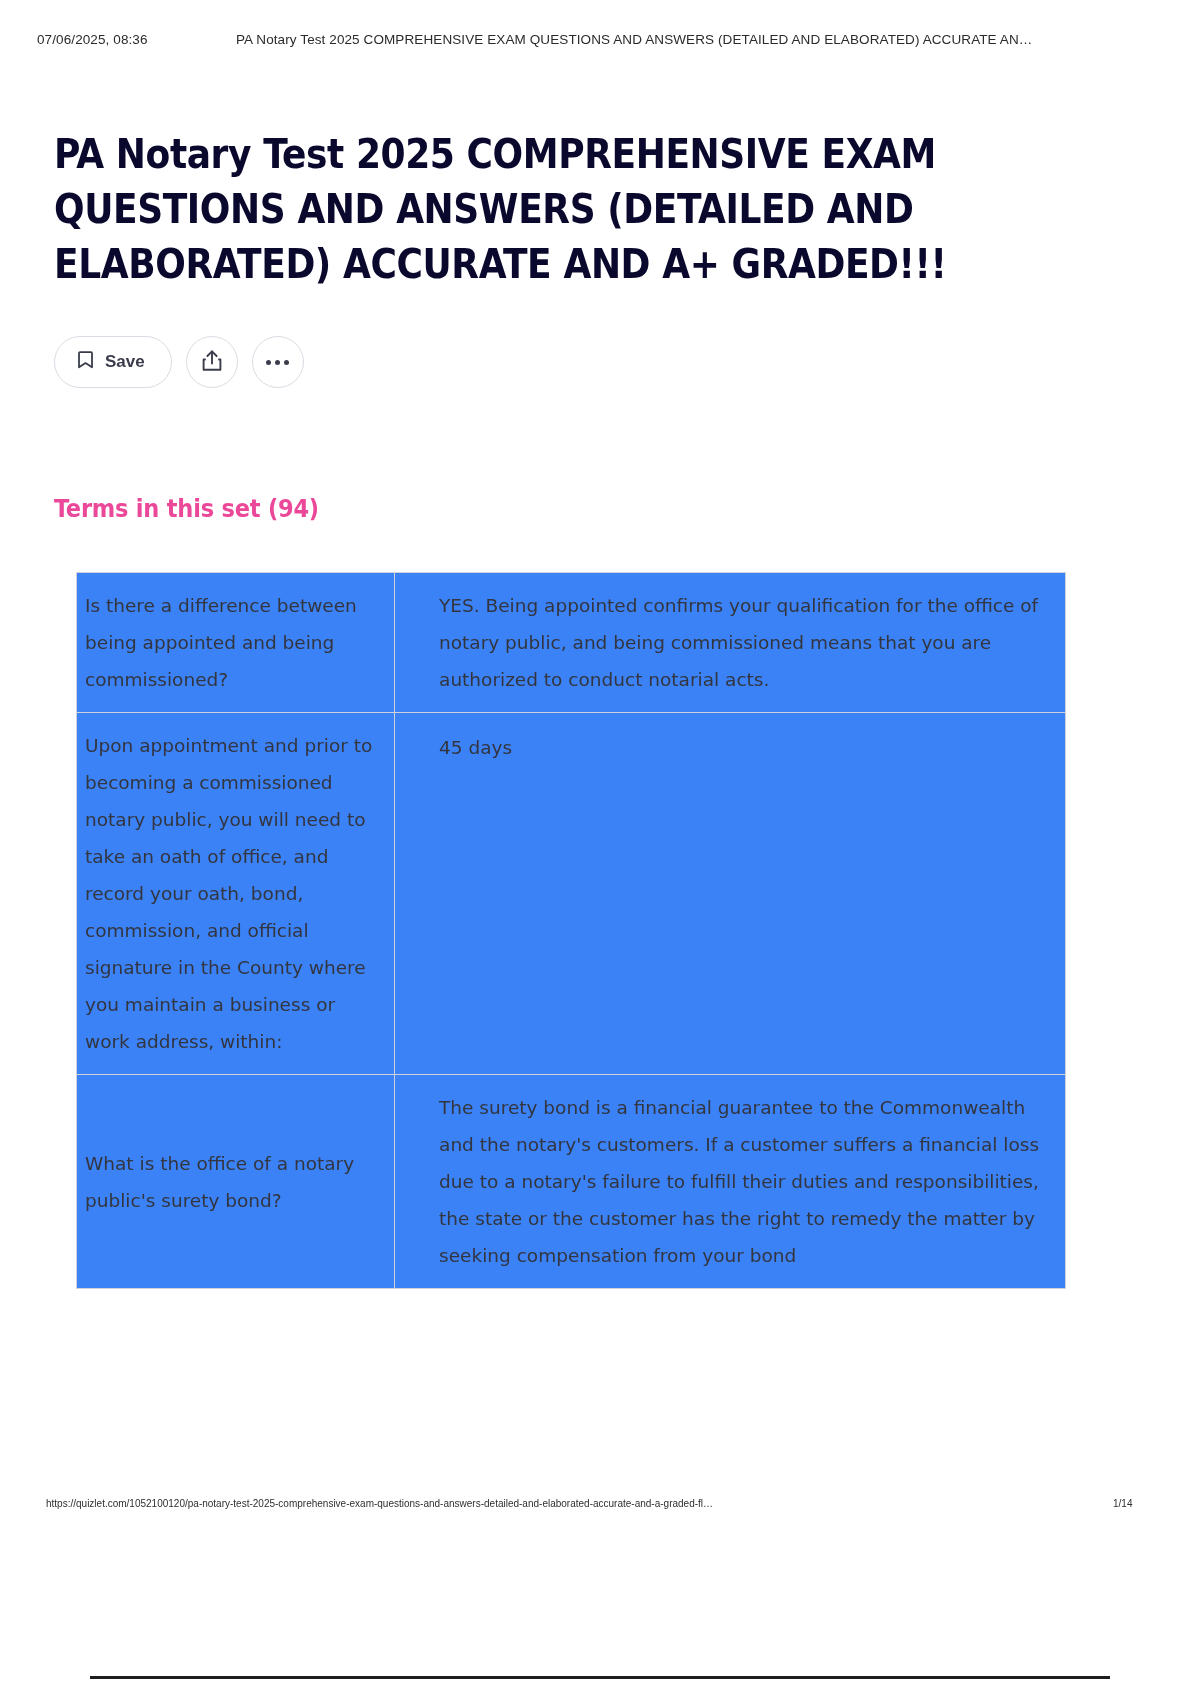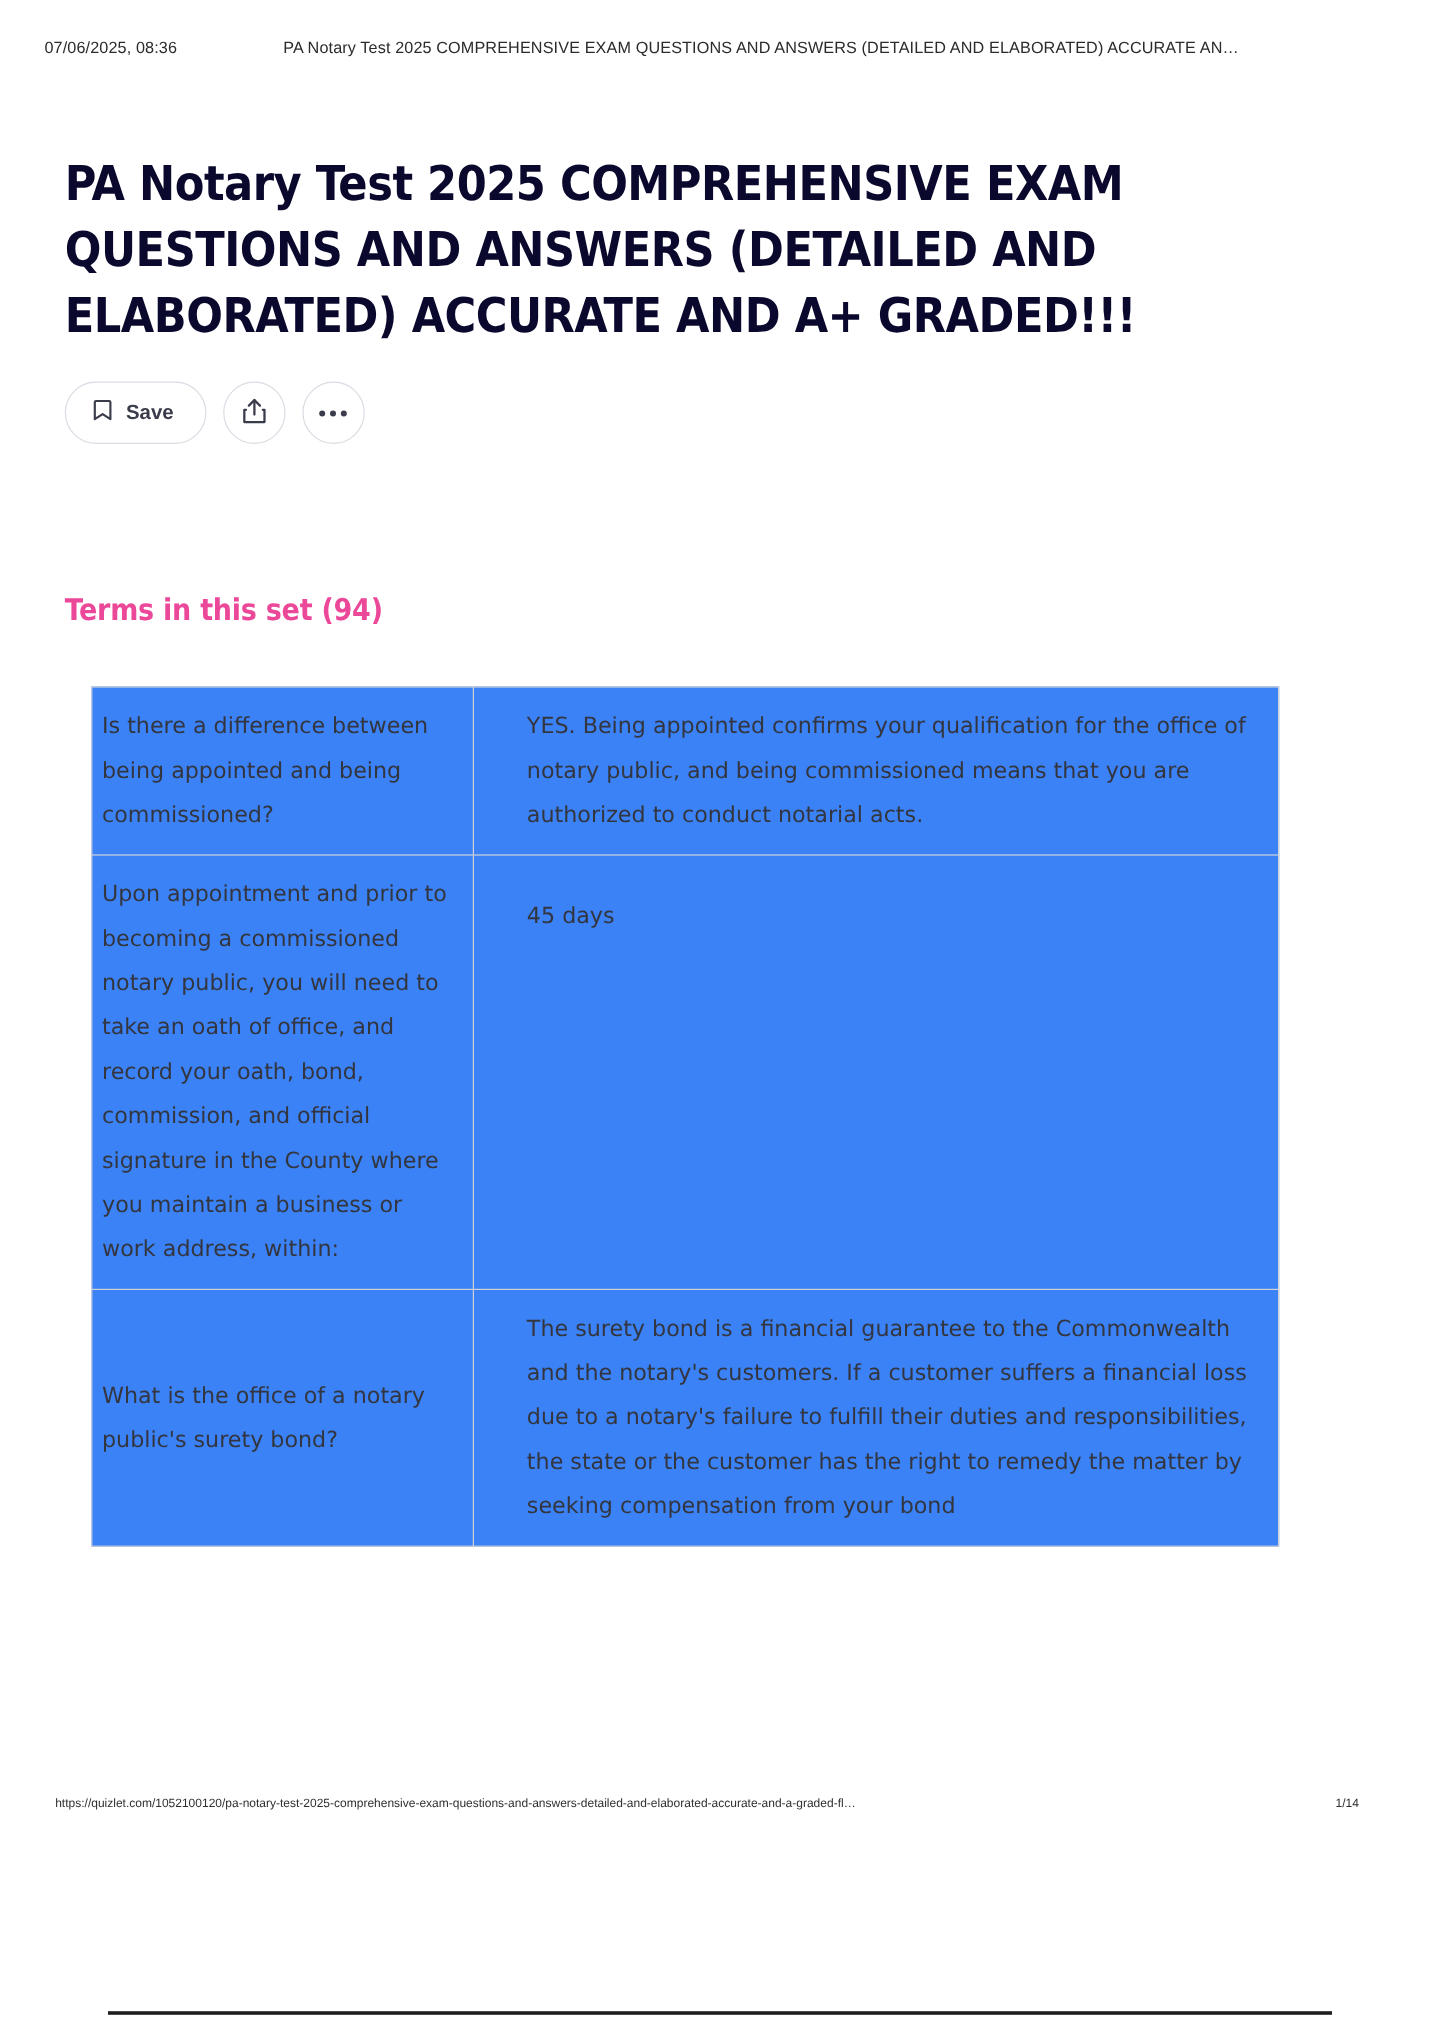--- a/index.html
+++ b/index.html
@@ -64,21 +64,21 @@
     letter-spacing: -0.4px;
     color: #0a092d;
     font-family: "DejaVu Sans", "Liberation Sans", sans-serif;
     font-stretch: condensed;
   }
 
   
   .actions {
     position: absolute;
     left: 54px;
-    top: 318px;
+    top: 336px;
     display: flex;
     align-items: flex-start;
     gap: 14px;
   }
   .btn-save {
     display: flex;
     align-items: center;
     gap: 11px;
     height: 52px;
     padding: 0 26px 0 22px;
@@ -155,21 +155,21 @@
     padding-right: 12px;
   }
   .terms-table td.def-col {
     width: 670px;
     padding-left: 44px;
     padding-right: 24px;
     vertical-align: top;
   }
   .terms-table tr.r1 td.def-col { vertical-align: middle; }
   .terms-table tr.r2 td { vertical-align: top; }
-  .terms-table tr.r2 td.def-col { padding-top: 32px; }
+  .terms-table tr.r2 td.def-col { padding-top: 16px; }
   .terms-table tr.r3 td.term-col { vertical-align: middle; }
   .terms-table tr.r3 td.def-col { vertical-align: middle; }
 
   
   .print-footer {
     position: absolute;
     left: 0;
     top: 1498px;
     width: 1200px;
     height: 20px;

